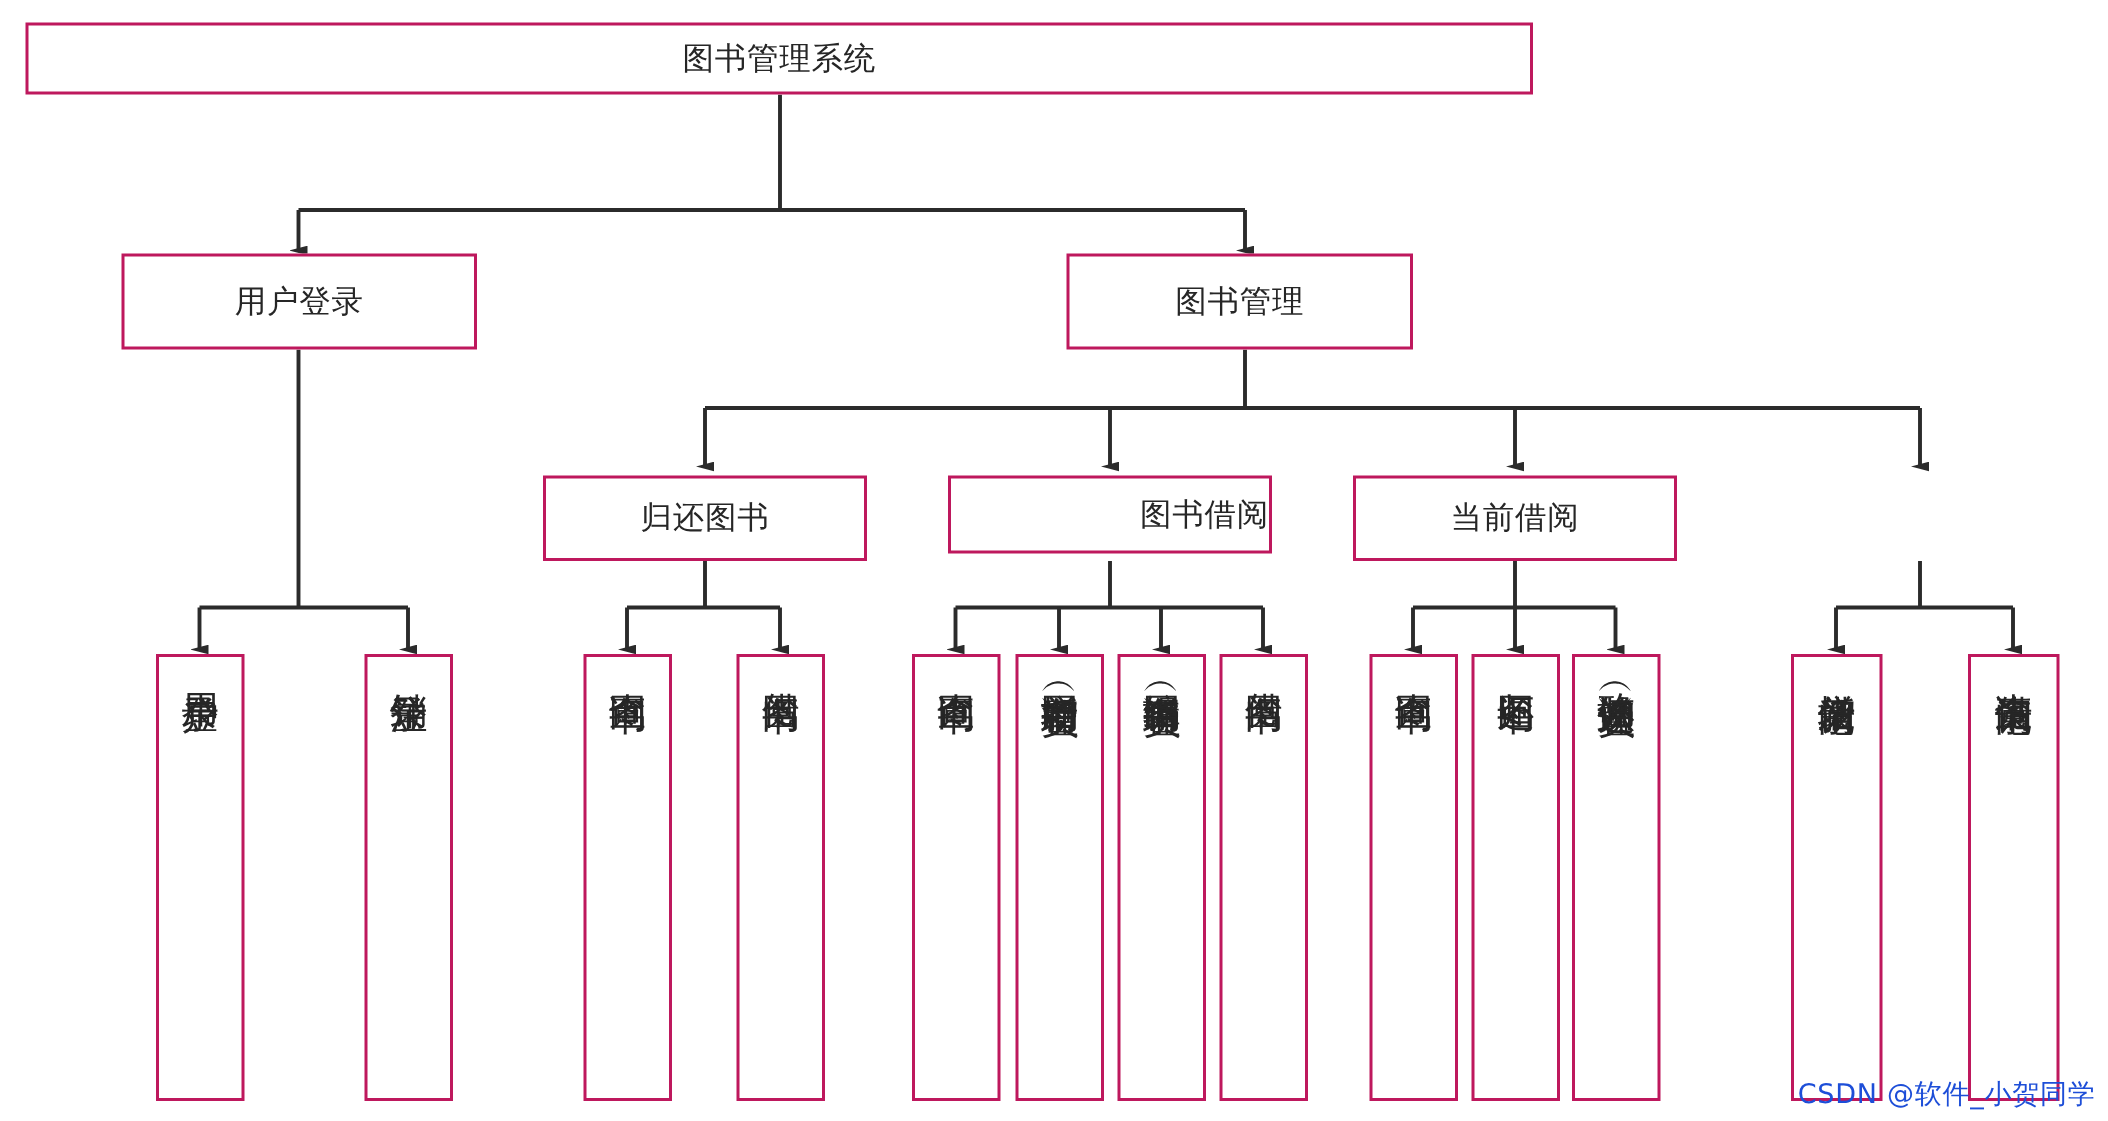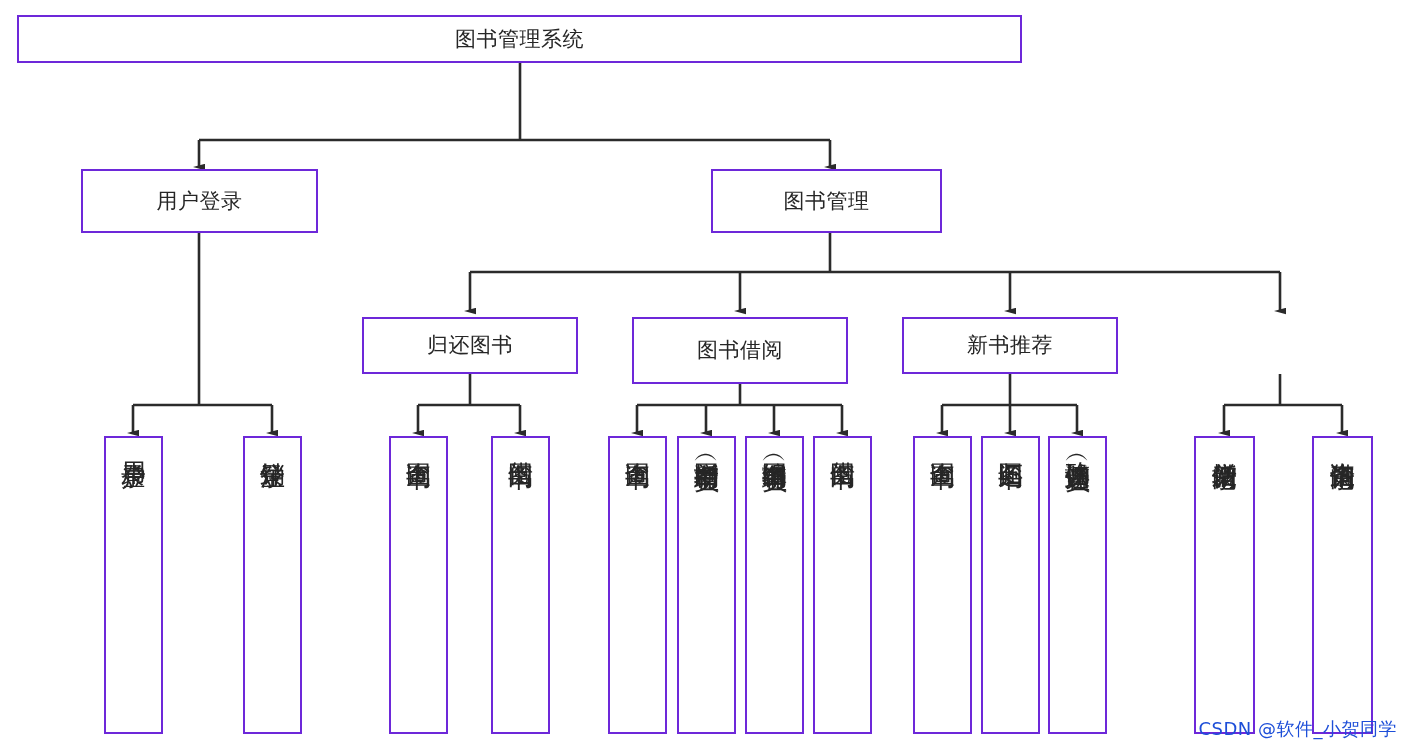--- a/index.html
+++ b/index.html
@@ -21,21 +21,21 @@
   #diagram-svg {
     position: absolute;
     left: 0;
     top: 0;
     width: 1405px;
     height: 747px;
   }
   .node-box {
     position: absolute;
     box-sizing: border-box;
-    border: 2px solid #6d28d9;
+    border: 2px solid #be185d;
     background: #ffffff;
     display: flex;
     align-items: center;
     justify-content: center;
     overflow: hidden;
   }
   .node-label {
     color: #262626;
     line-height: 1.05;
     text-align: center;
@@ -149,26 +149,26 @@
   </div>
 
   <div class="node-box node-horizontal" style="left:711px; top:169px; width:231px; height:64px;">
     <span class="node-label">图书管理</span>
   </div>
 
   <div class="node-box node-horizontal" style="left:362px; top:317px; width:216px; height:57px;">
     <span class="node-label">归还图书</span>
   </div>
 
-  <div class="node-box node-horizontal" style="left:632px; top:317px; width:216px; height:67px;">
+  <div class="node-box node-horizontal" style="left:632px; top:317px; width:216px; height:52px;justify-content:flex-end;">
     <span class="node-label">图书借阅</span>
   </div>
 
   <div class="node-box node-horizontal" style="left:902px; top:317px; width:216px; height:57px;">
-    <span class="node-label">新书推荐</span>
+    <span class="node-label">当前借阅</span>
   </div>
 
 
   <div class="node-box node-vertical" style="left:104px; top:436px; width:59px; height:298px;">
     <span class="node-label">用户登录</span>
   </div>
   <div class="node-box node-vertical" style="left:243px; top:436px; width:59px; height:298px;">
     <span class="node-label">注销登录</span>
   </div>
 

